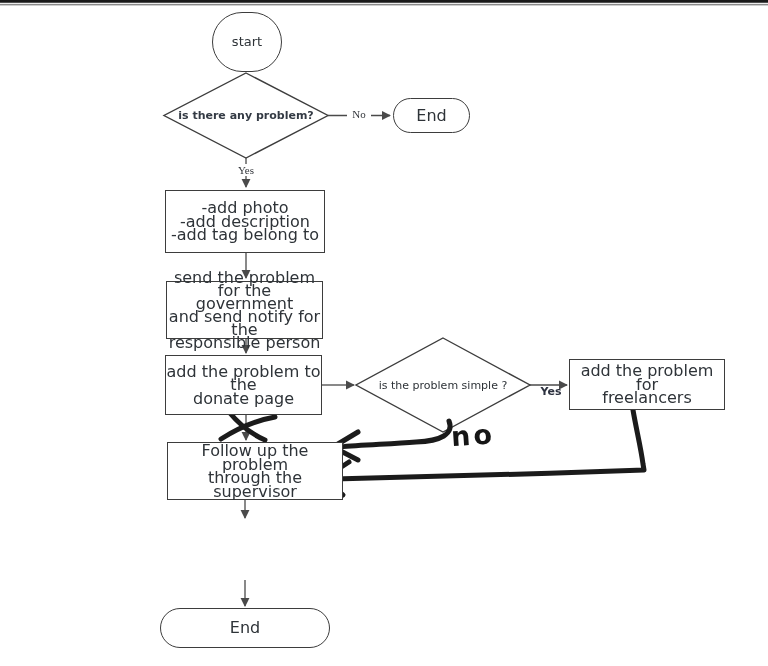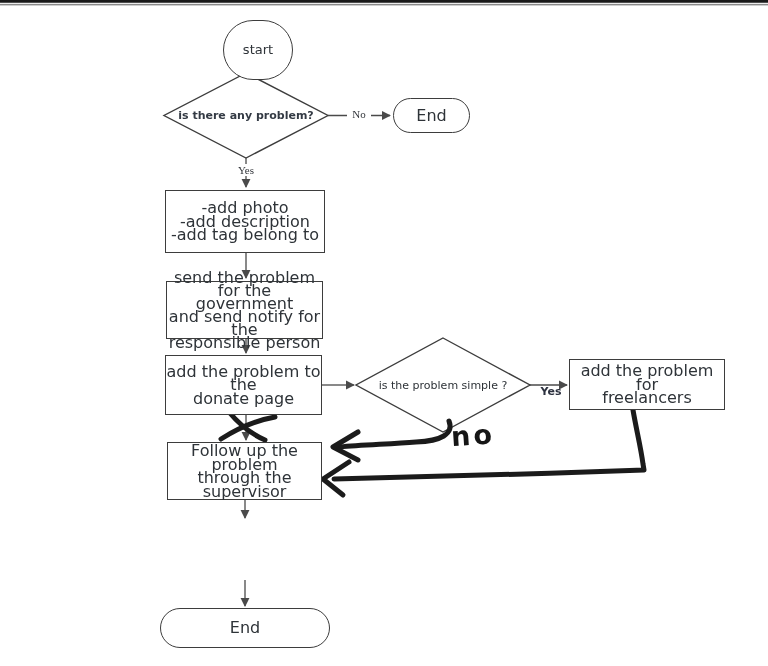--- a/index.html
+++ b/index.html
@@ -105,21 +105,21 @@
       <path d="M 358 432 L 333 447 L 358 460"></path>
       <path d="M 633 410 C 636 428, 641 448, 643 464 L 644 470 C 540 474, 430 477, 334 479"></path>
       <path d="M 349 462 L 323 479 L 343 495"></path>
     </g>
 
     <text x="451" y="445" font-size="27" font-weight="bold" fill="#151515" letter-spacing="3" transform="rotate(-4 470 435)" font-family="DejaVu Sans, sans-serif">no</text>
   </svg>
 
   <div class="top-edge"></div>
 
-  <div class="node stadium start-text" style="left:223px; top:12px; width:70px; height:60px;margin-top:8px;">
+  <div class="node stadium start-text" style="left:212px; top:12px; width:70px; height:60px;">
     <div>start</div>
   </div>
 
   <div class="diamond-label bold" style="left:171px; top:74px; width:150px; height:83px;">
     <div>is there any problem?</div>
   </div>
 
   <div class="edge-label" style="left:347px; top:108px; width:24px;">No</div>
 
   <div class="node stadium" style="left:393px; top:98px; width:77px; height:35px;">
@@ -150,21 +150,21 @@
     <div>is the problem simple ?</div>
   </div>
 
   <div class="edge-label bold-sans" style="left:538px; top:385px; width:26px;">Yes</div>
 
   <div class="node" style="left:569px; top:359px; width:156px; height:51px;">
     <div>add the problem for</div>
     <div>freelancers</div>
   </div>
 
-  <div class="node" style="left:167px; top:442px; width:155px; height:58px;">
+  <div class="node" style="left:167px; top:442px; width:176px; height:58px;">
     <div>Follow up the problem</div>
     <div>through the supervisor</div>
   </div>
 
 
   <div class="node stadium" style="left:160px; top:608px; width:170px; height:40px;">
     <div>End</div>
   </div>
 
 </div>

